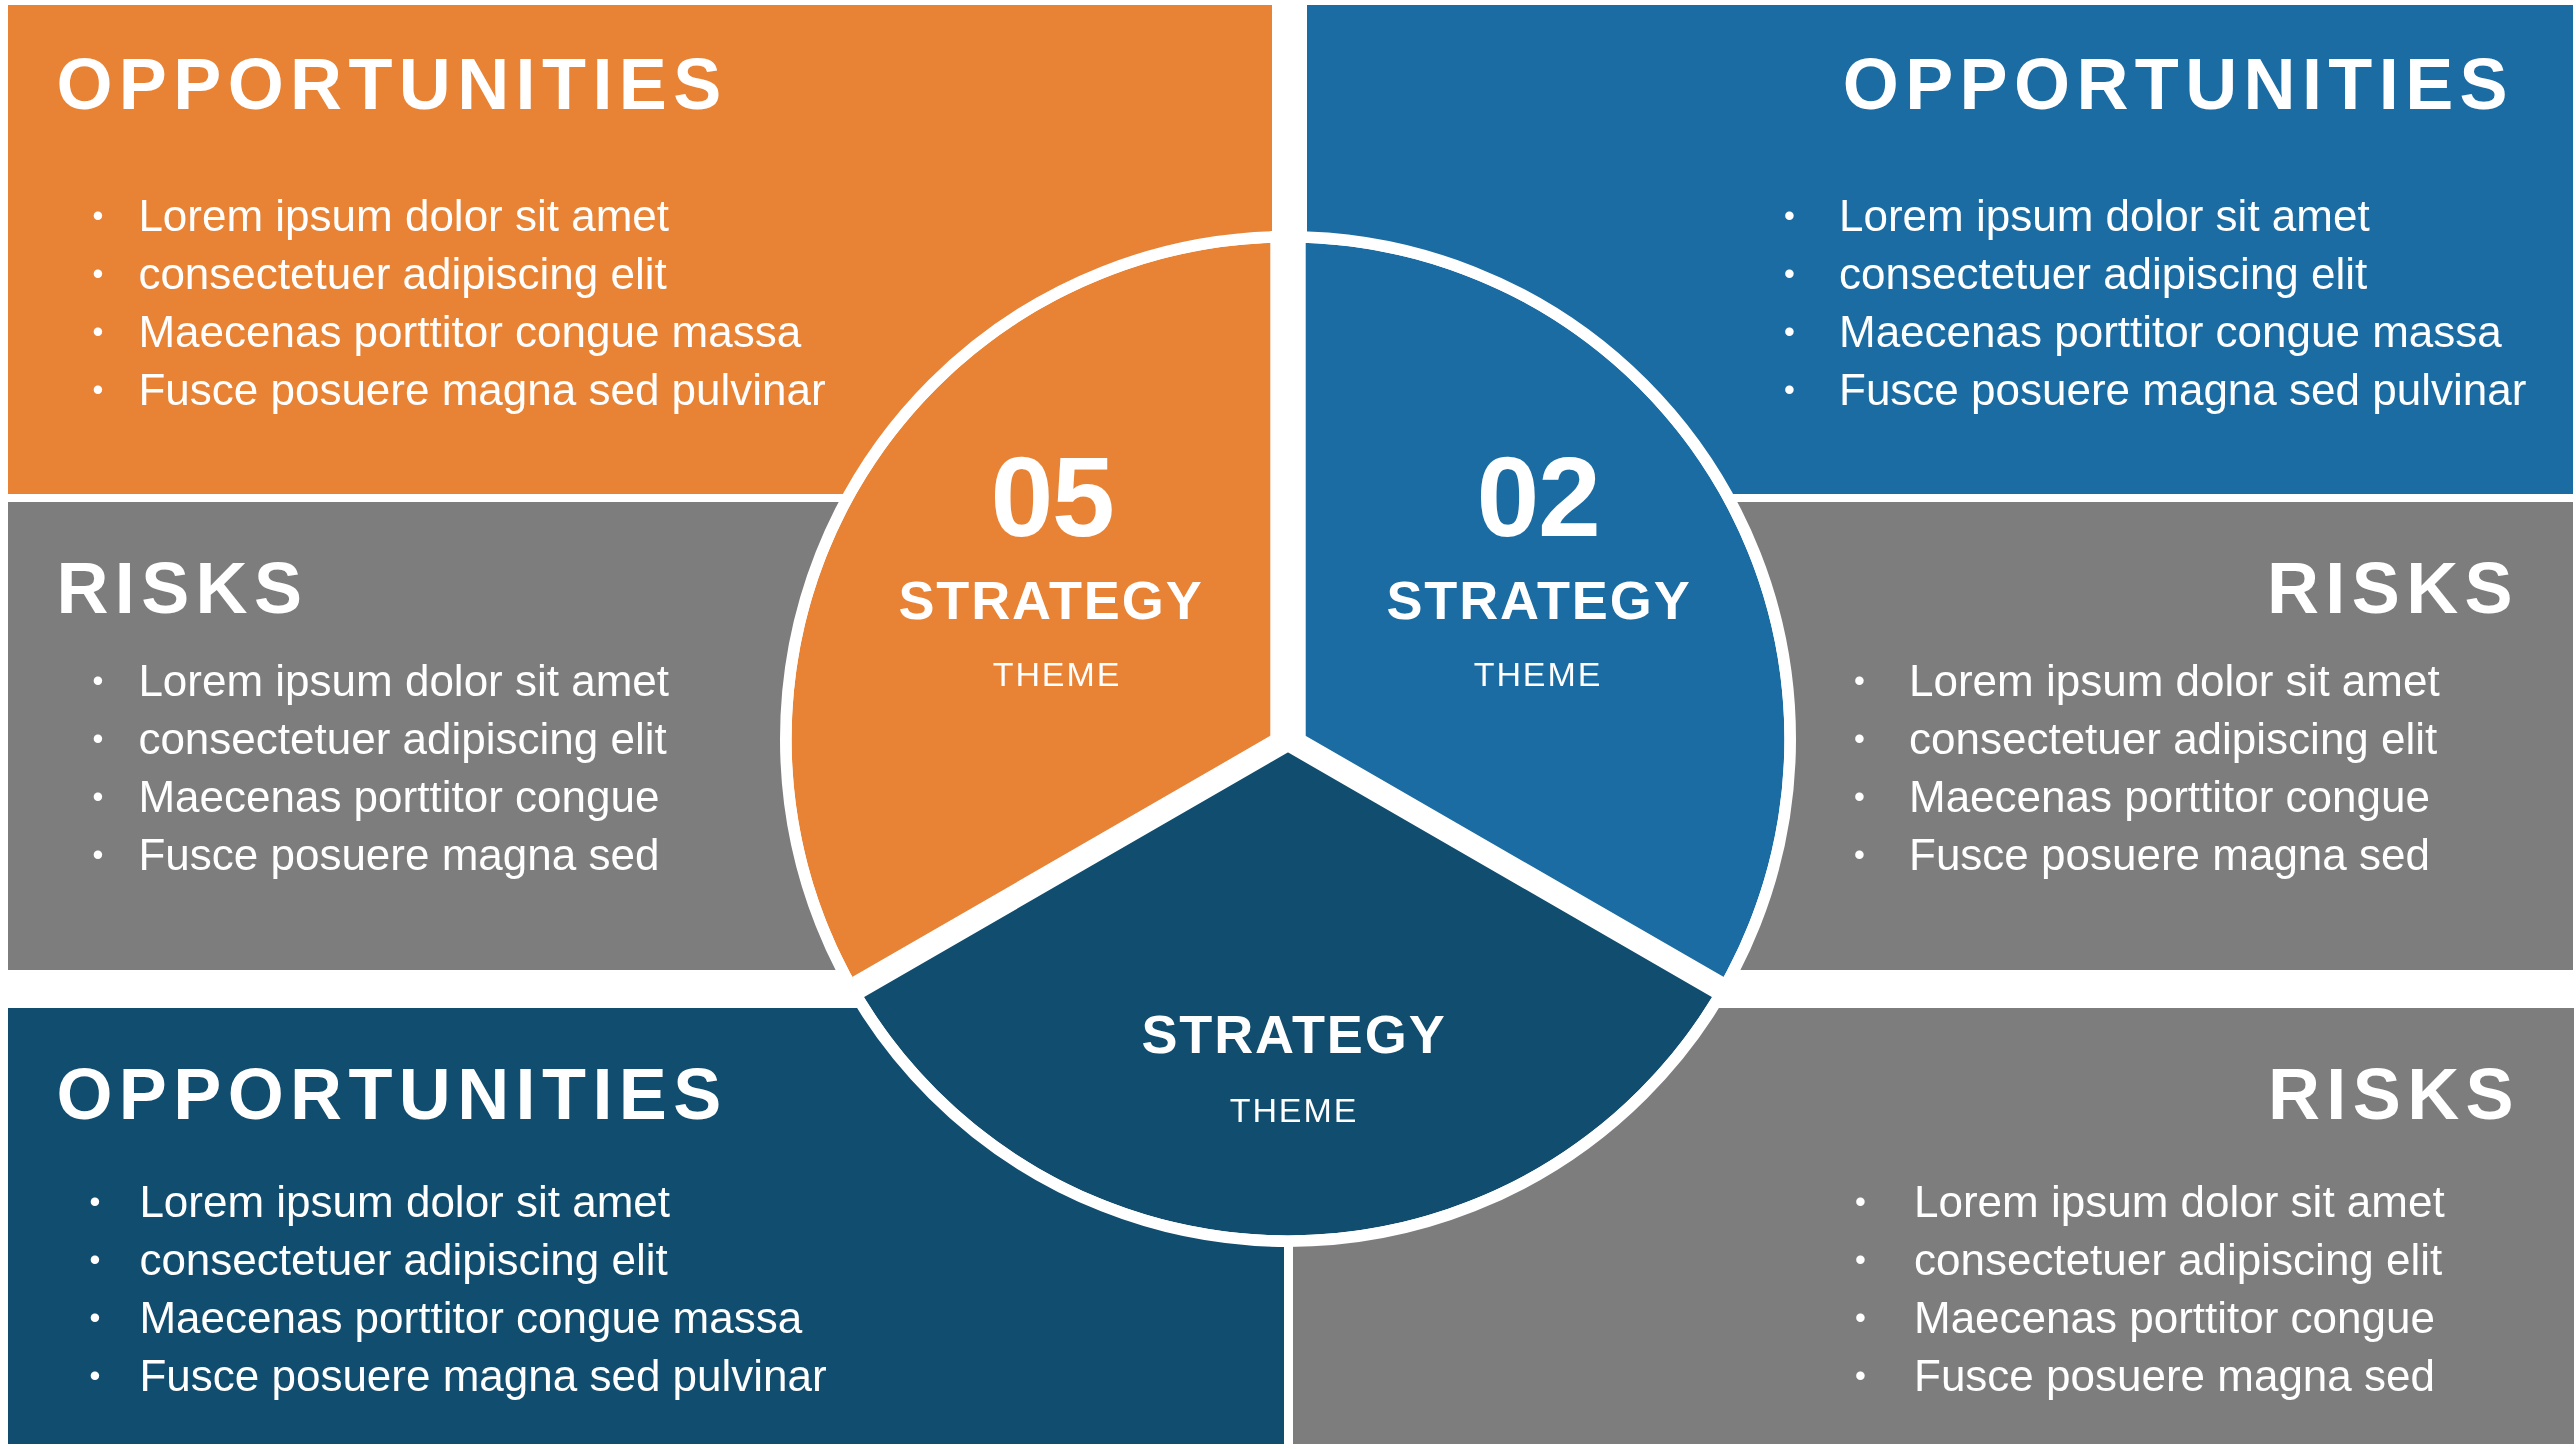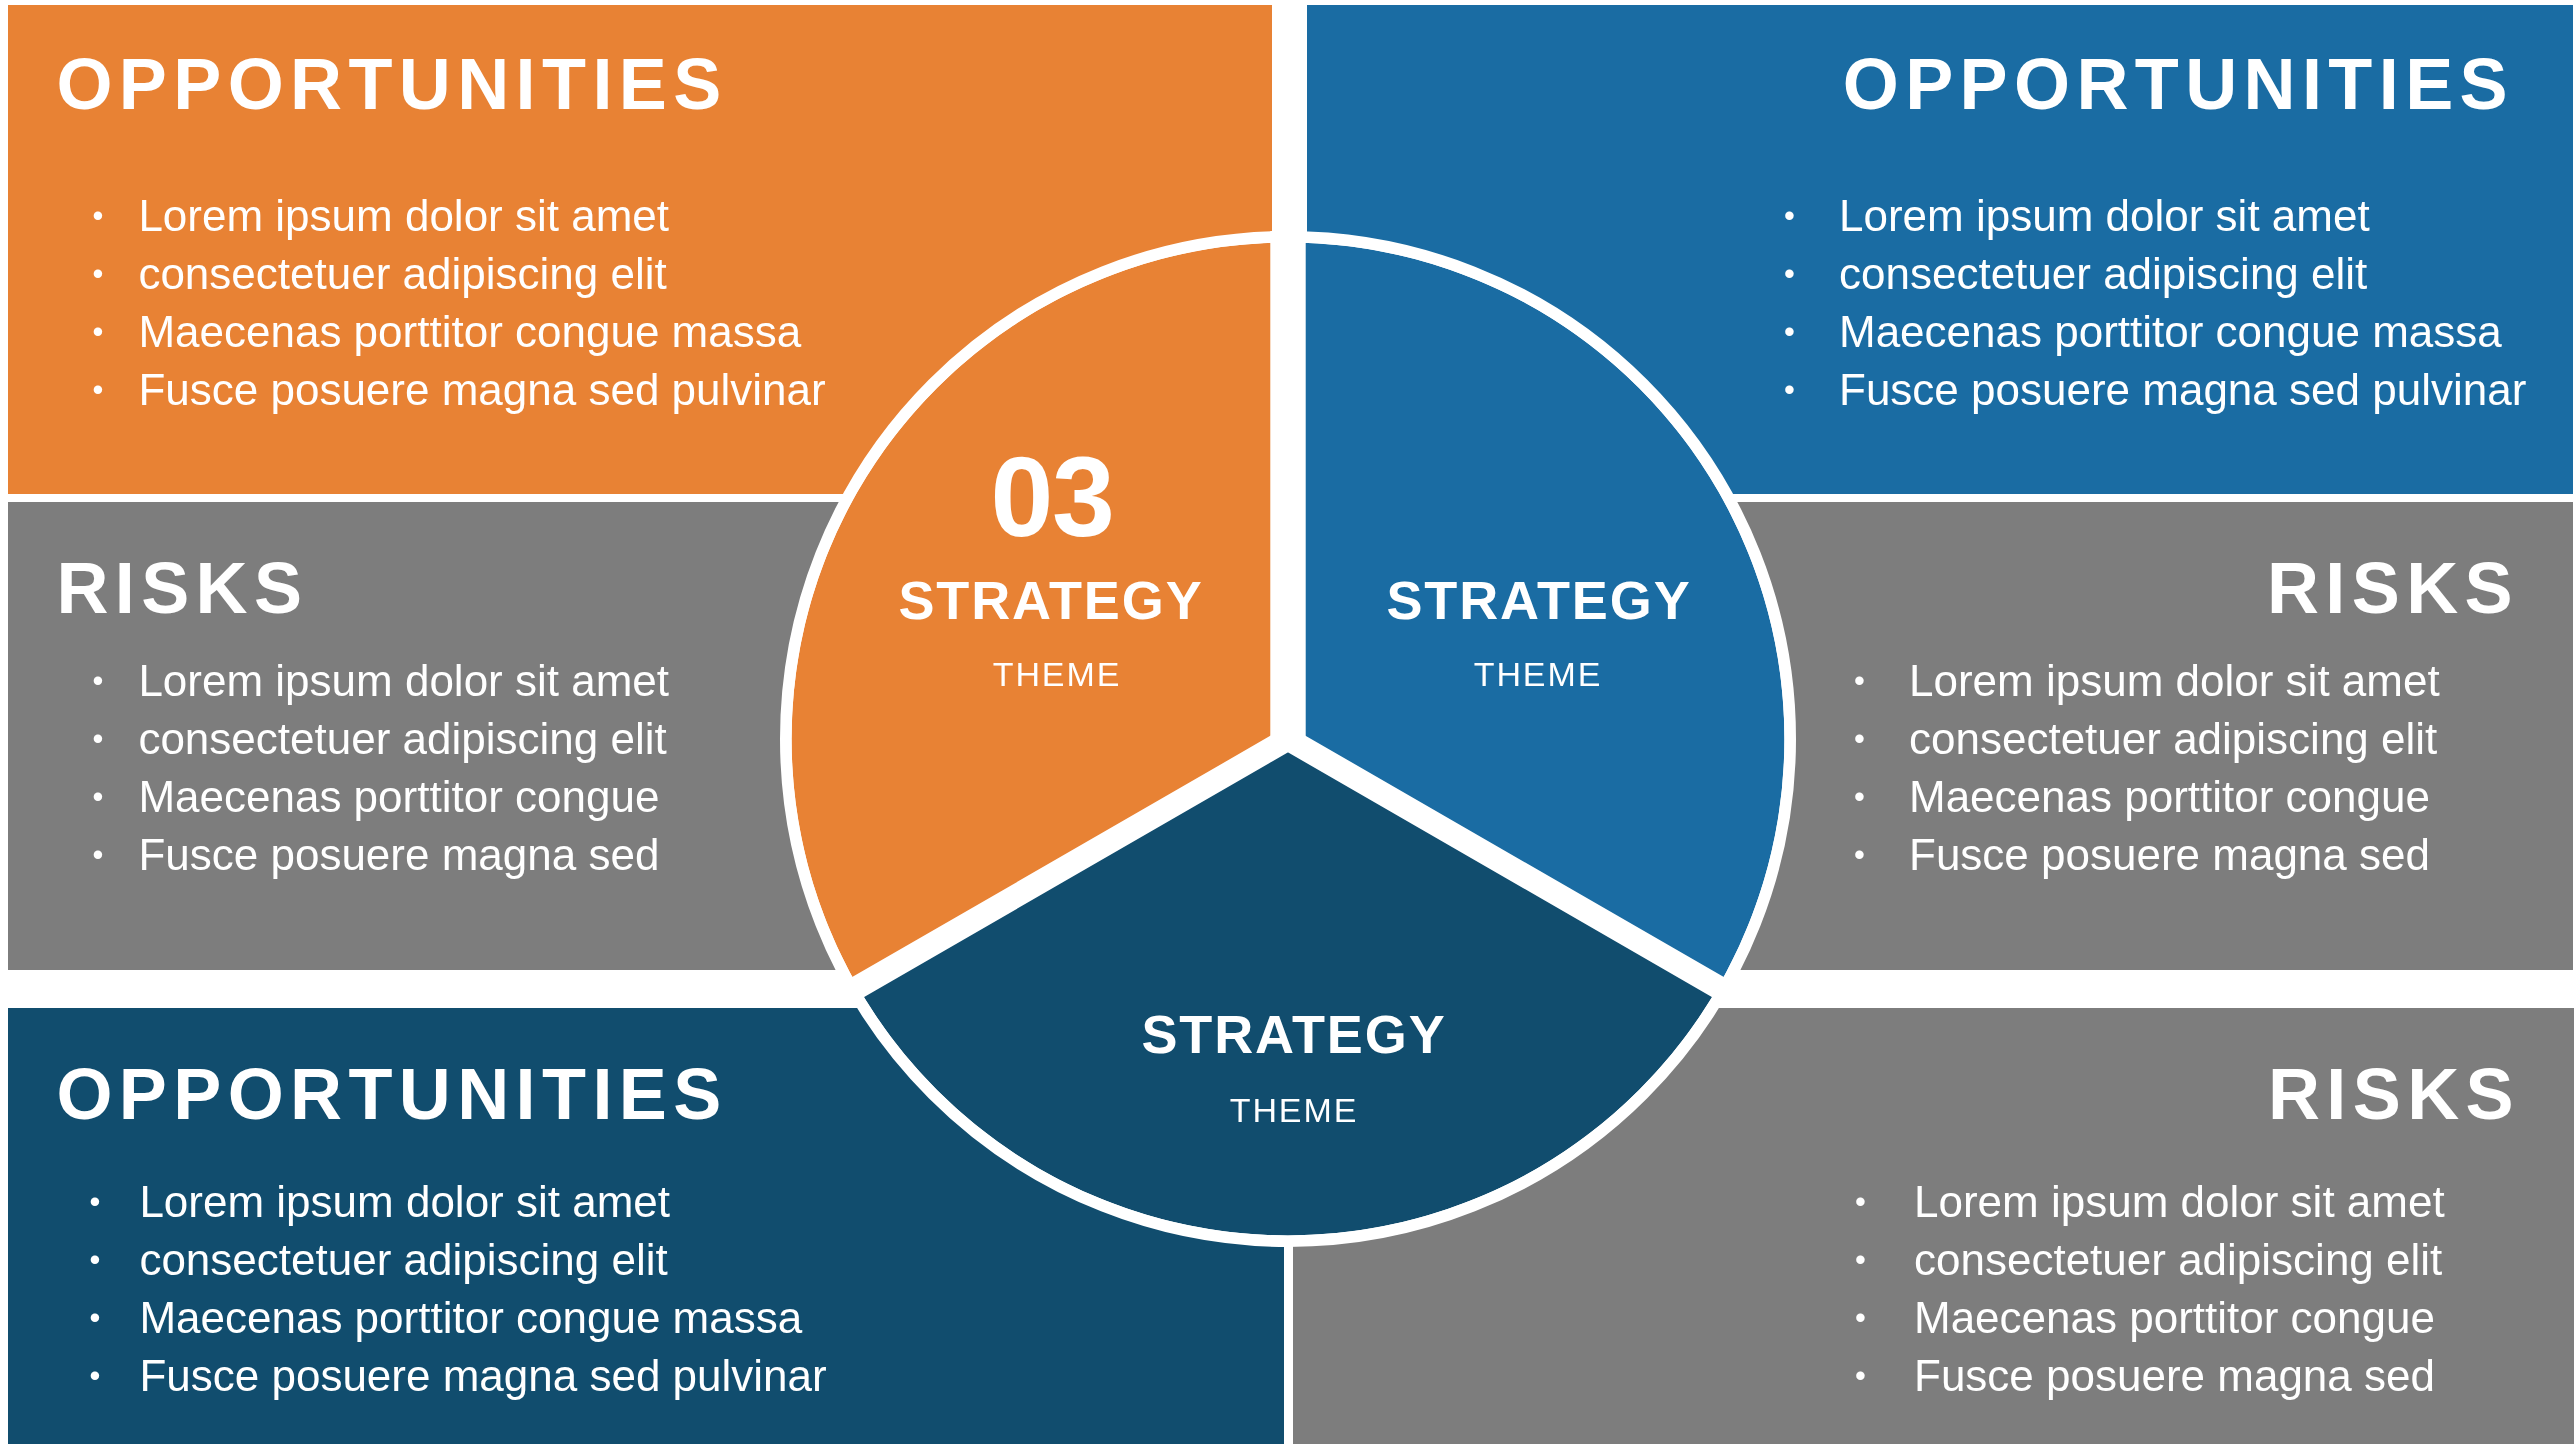--- a/index.html
+++ b/index.html
@@ -113,24 +113,25 @@
     <circle r="787" class="white-fill"></circle>
     <path class="seg-orange" d="M0 0 L0 -771 A771 771 0 0 0 -667.7 385.5 Z"></path>
     <path class="seg-blue" d="M0 0 L0 -771 A771 771 0 0 1 667.7 385.5 Z"></path>
     <path class="seg-navy" d="M0 0 L-667.7 385.5 A771 771 0 0 0 667.7 385.5 Z"></path>
     <circle r="780" class="white-stroke" stroke-width="18"></circle>
     <rect x="-27.5" y="-789" width="55" height="789" class="white-fill"></rect>
     <line x1="0" y1="0" x2="-676" y2="390" stroke-width="36" stroke-linecap="round" class="white-stroke" stroke="#fff"></line>
     <line x1="0" y1="0" x2="676" y2="390" stroke-width="36" stroke-linecap="round" class="white-stroke" stroke="#fff"></line>
   </svg>
 
-  <div class="seg-label seg-num pos-n1">03</div>
+  <div class="seg-label seg-num pos-n1">05</div>
   <div class="seg-label seg-title pos-s1">STRATEGY</div>
   <div class="seg-label seg-sub pos-t1">THEME</div>
 
+  <div class="seg-label seg-num pos-n2">02</div>
   <div class="seg-label seg-title pos-s2">STRATEGY</div>
   <div class="seg-label seg-sub pos-t2">THEME</div>
 
   <div class="seg-label seg-title pos-s3">STRATEGY</div>
   <div class="seg-label seg-sub pos-t3">THEME</div>
 
 </div>
 
 
 </body></html>

